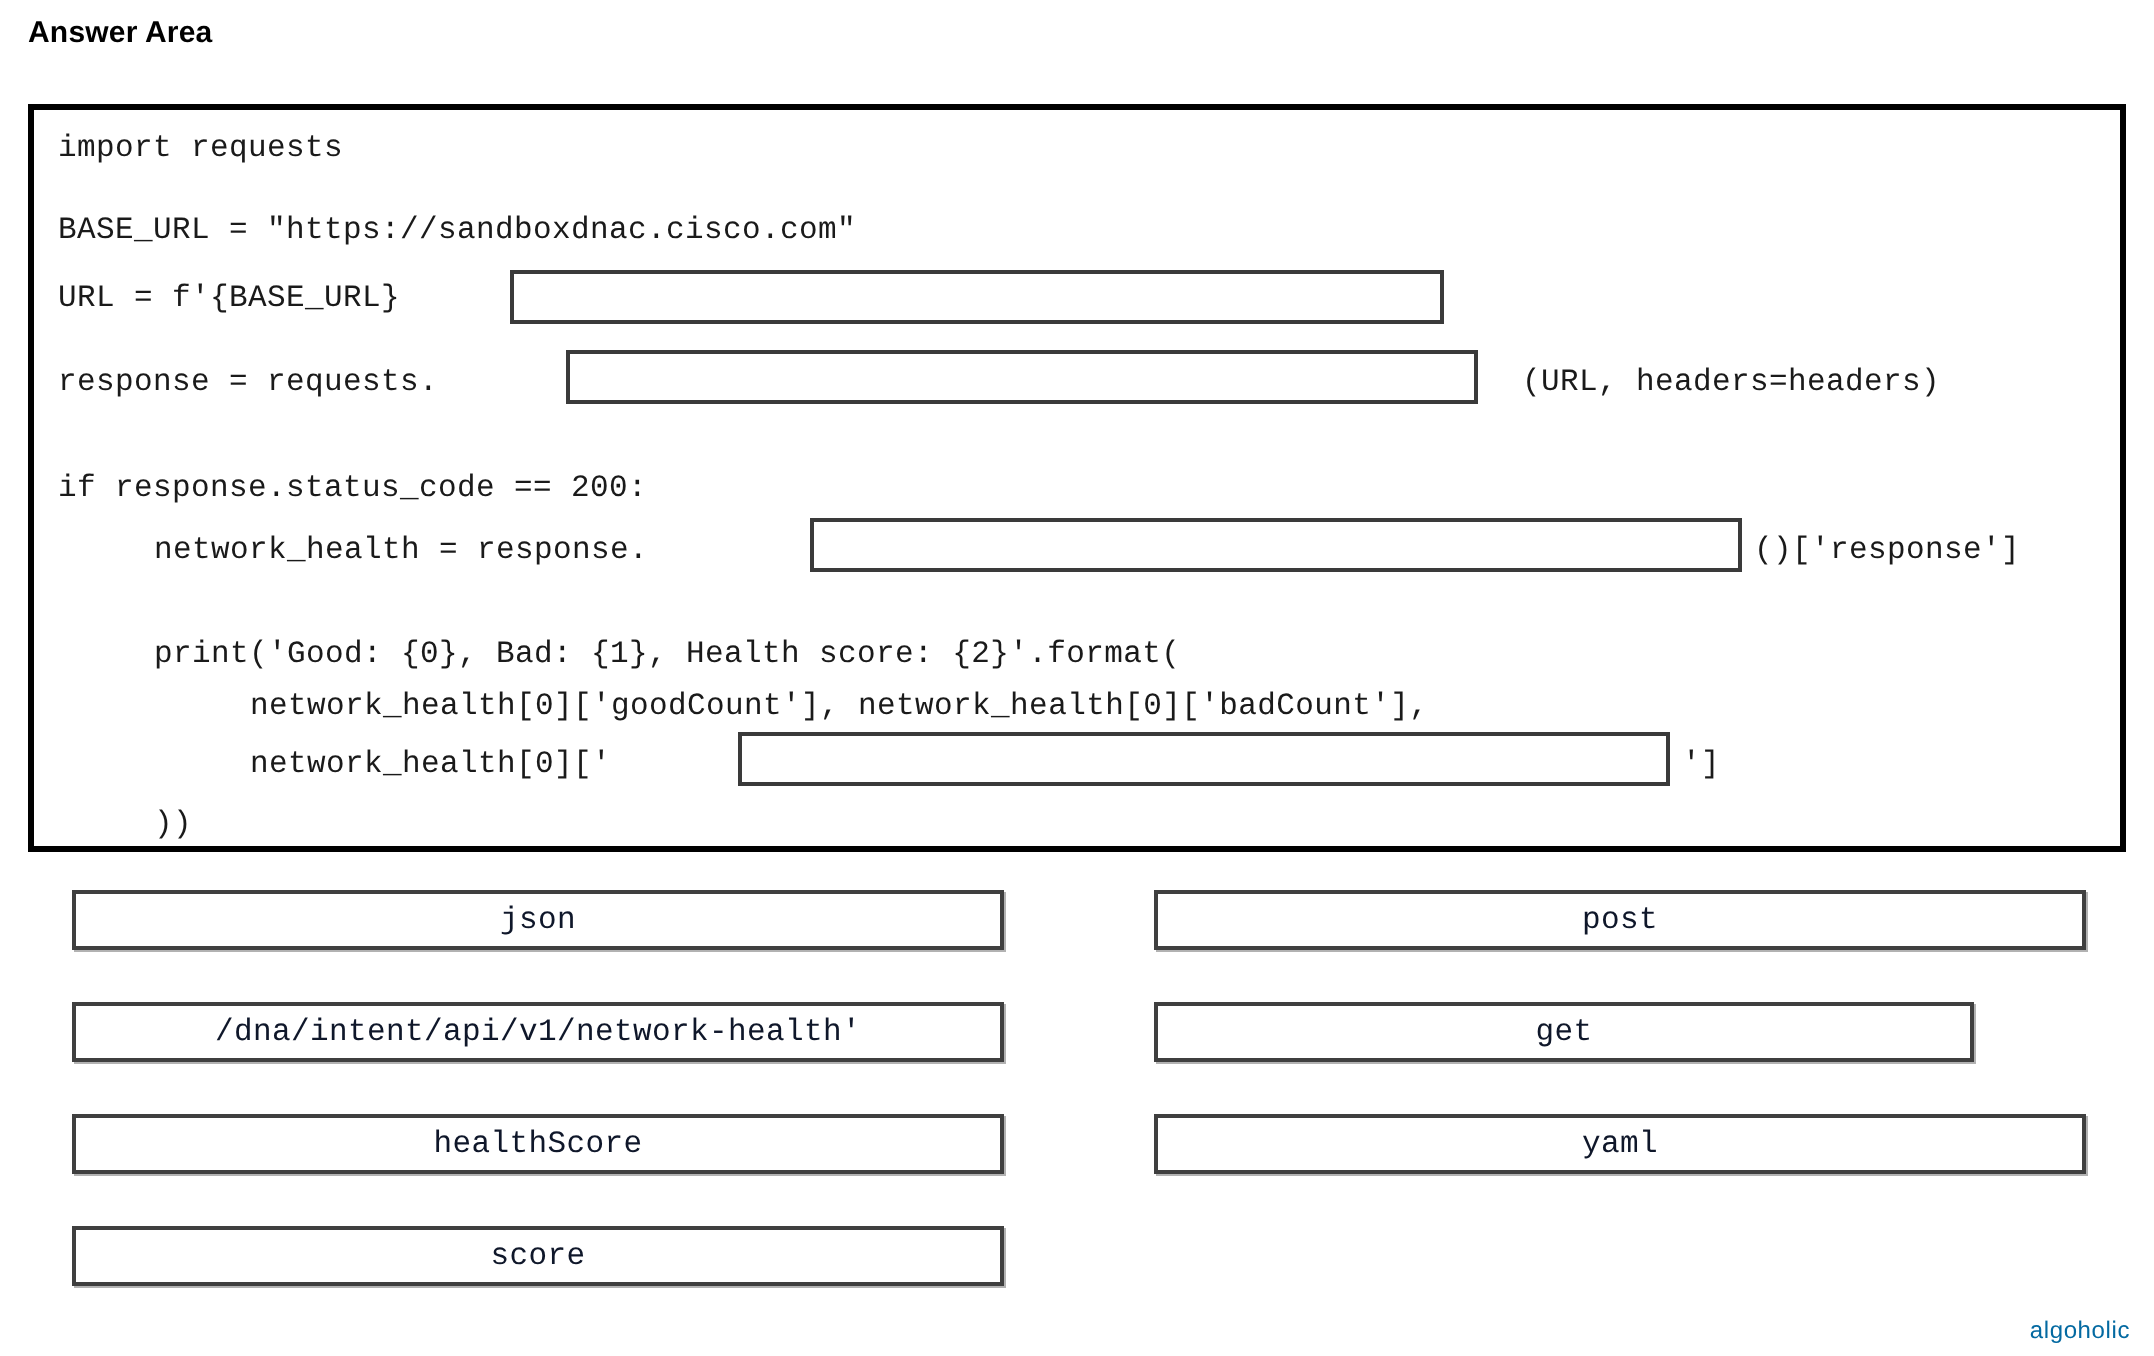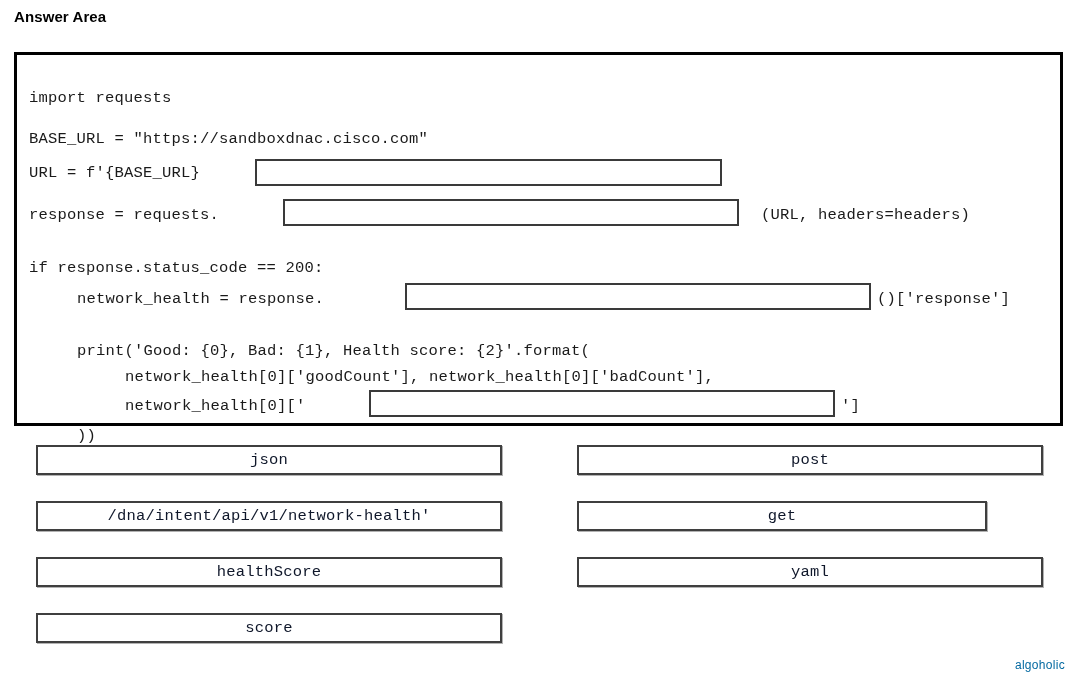--- a/index.html
+++ b/index.html
@@ -38,21 +38,20 @@
     background: #ffffff;
   }
 
   .code-area {
     position: absolute;
     left: 0; top: 0; right: 0; bottom: 0;
     font-family: "Liberation Mono", "DejaVu Sans Mono", monospace;
     font-size: 15.5px;
     color: #1a1a1a;
     letter-spacing: 0.2px;
-    margin-top: 24px;
   }
 
   .code-line {
     position: absolute;
     white-space: pre;
     line-height: 18px;
   }
 
   
   .blank {

